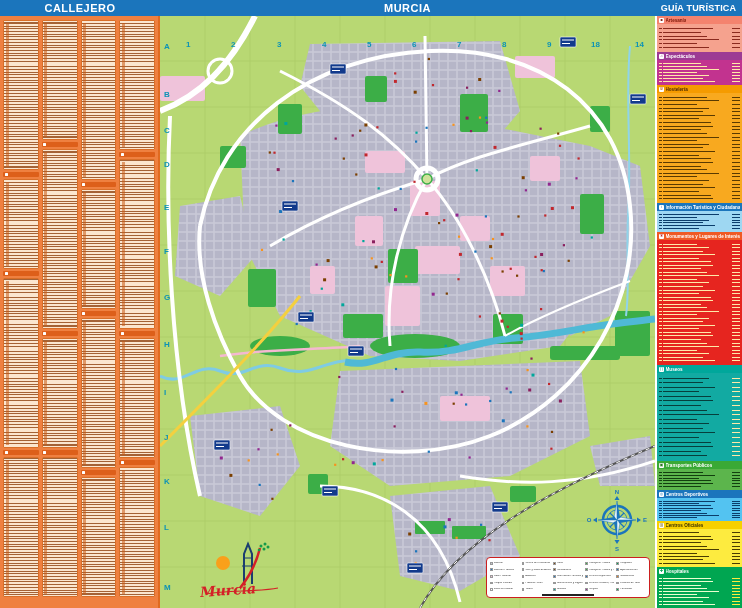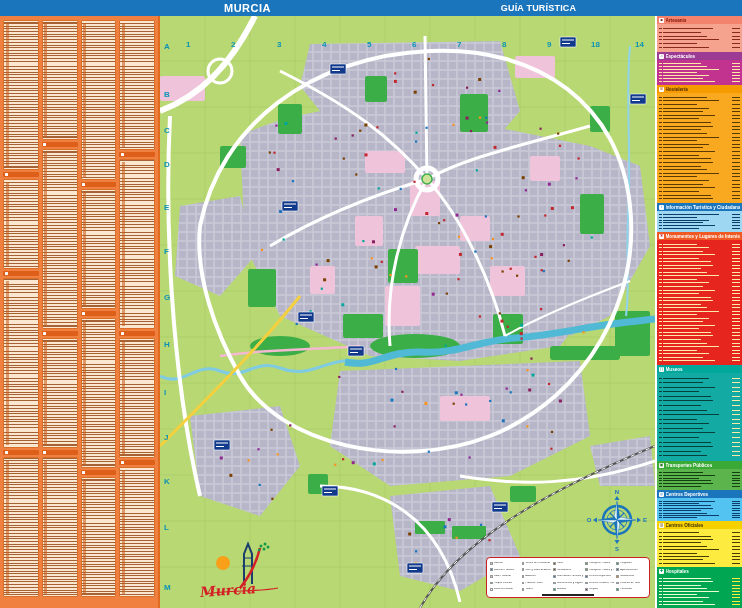--- a/index.html
+++ b/index.html
@@ -66,20 +66,21 @@
   .g-row .nm{height:0.9px;}
   .g-row .sp{flex:1;}
   .g-row .ref{width:8px;height:0.9px;flex:none;}
 </style>
 </head>
 <body>
 
 <div class="app">
 
   <header class="topbar">
+    <div class="h-left">CALLEJERO</div>
     <div class="h-center">MURCIA</div>
     <div class="h-right">GUÍA TURÍSTICA</div>
   </header>
 
   <aside class="street-index" id="street-index">
       <div class="si-col">
         <div class="si-box" style="height: 150px; flex: 0 0 auto;"></div>
         <div class="si-letter"></div>
         <div class="si-box" style="height: 90px; flex: 0 0 auto;"></div>
         <div class="si-letter"></div>

